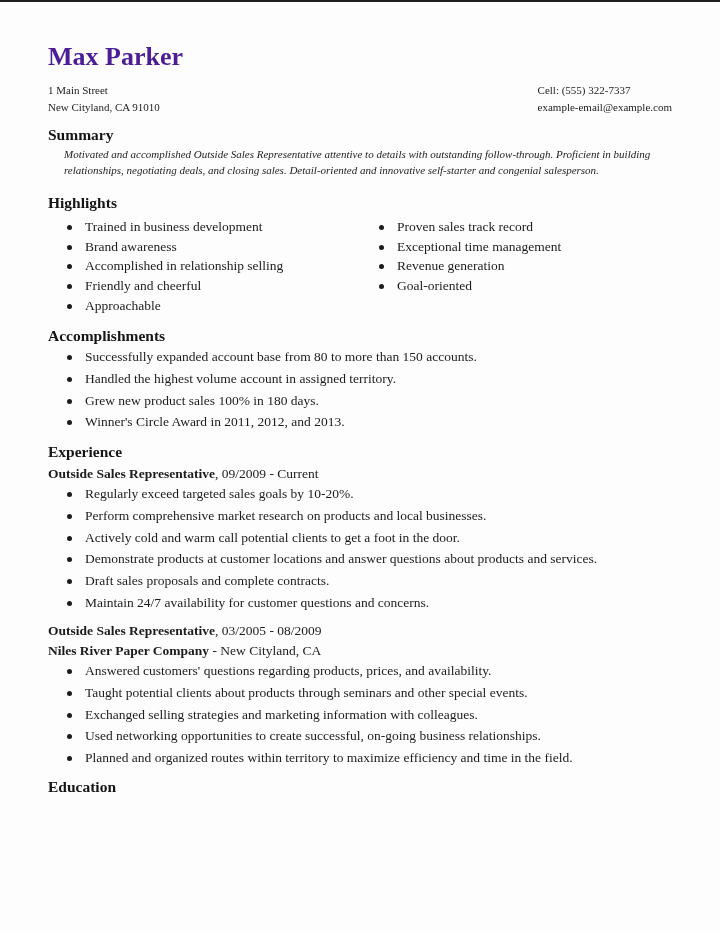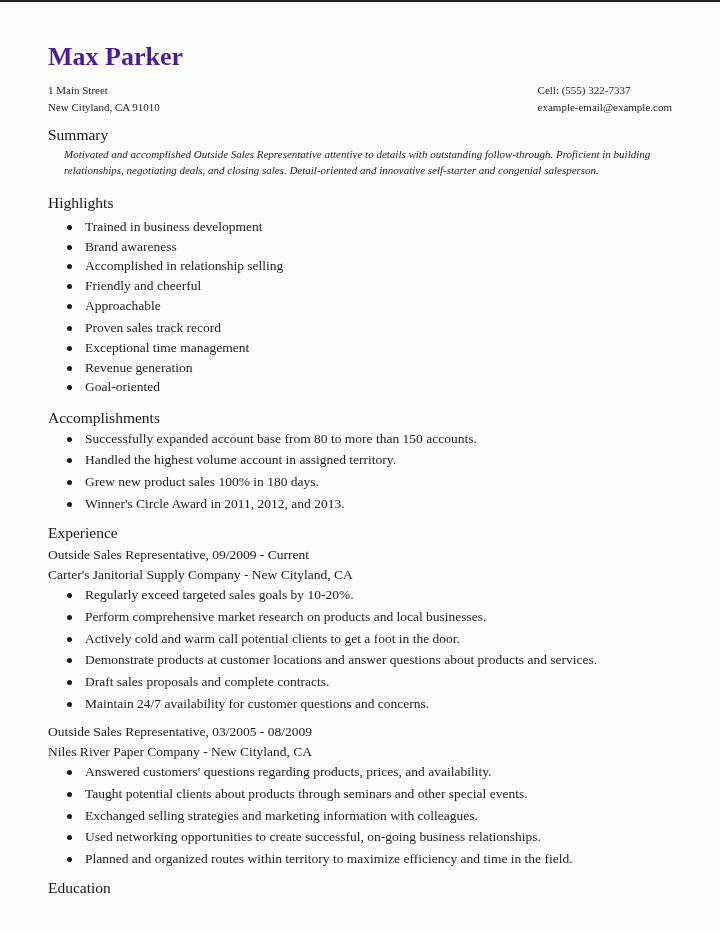--- a/index.html
+++ b/index.html
@@ -14,41 +14,41 @@
   }
   .page { padding:40px 48px 0 48px; }
 
   h1.name {
     font-size:26px; font-weight:bold; margin:0 0 10px 0; color:#4c1d95;
   }
   .contact-row { display:flex; justify-content:space-between; font-size:11px; line-height:1.5; }
   .contact { }
 
   h2.sec {
-    font-size:15.5px; font-weight:normal; margin:11px 0 3px 0; color:#151515;
+    font-size:15.5px; font-weight:bold; margin:11px 0 3px 0; color:#151515;
   }
   .body-text { font-size:11px; line-height:1.42; margin:16px;font-style:italic; }
 
   ul.bullets { list-style:none; margin:2px 0 0 0; padding:0; font-size:13.5px; }
   ul.bullets li {
     position:relative; padding-left:37px; line-height:1.38; margin-bottom:3px;
   }
   ul.bullets li::before {
     content:''; position:absolute; left:19px; top:7px;
     width:5px; height:5px; border-radius:50%; background:#1c1c1c;
   }
 
-  .two-col { display:flex;flex-direction:column; }
+  .two-col { display:flex; }
   .two-col ul.bullets { width:50%; margin-top:3px; }
   .two-col ul.bullets li { margin-bottom:1px; }
 
   .job { margin-top:2px; }
   .job + .job { margin-top:9px; }
   .job-line, .edu-line { font-size:13.5px; line-height:1.45; }
-  .b { font-weight:normal; }
+  .b { font-weight:bold; }
 
   section { margin:0; }
   .summary-sec p { margin-top:1px; }
 </style>
 </head>
 <body>
 
 <div class="page">
 
   <header>
@@ -102,23 +102,20 @@
       </ul>
   </section>
 
   <section>
     <h2 class="sec">Experience</h2>
 
     <div class="job">
       <div class="job-line">
         <span class="b">Outside Sales Representative</span><span>, 09/2009 - Current</span>
       </div>
-      <div class="job-line">
-        <span class="b">Carter's Janitorial Supply Company</span><span> - New Cityland, CA</span>
-      </div>
       <ul class="bullets">
 
       <li>Regularly exceed targeted sales goals by 10-20%.</li>
           <li>Perform comprehensive market research on products and local businesses.</li>
           <li>Actively cold and warm call potential clients to get a foot in the door.</li>
           <li>Demonstrate products at customer locations and answer questions about products and services.</li>
           <li>Draft sales proposals and complete contracts.</li>
           <li>Maintain 24/7 availability for customer questions and concerns.</li>
         </ul>
     </div>

